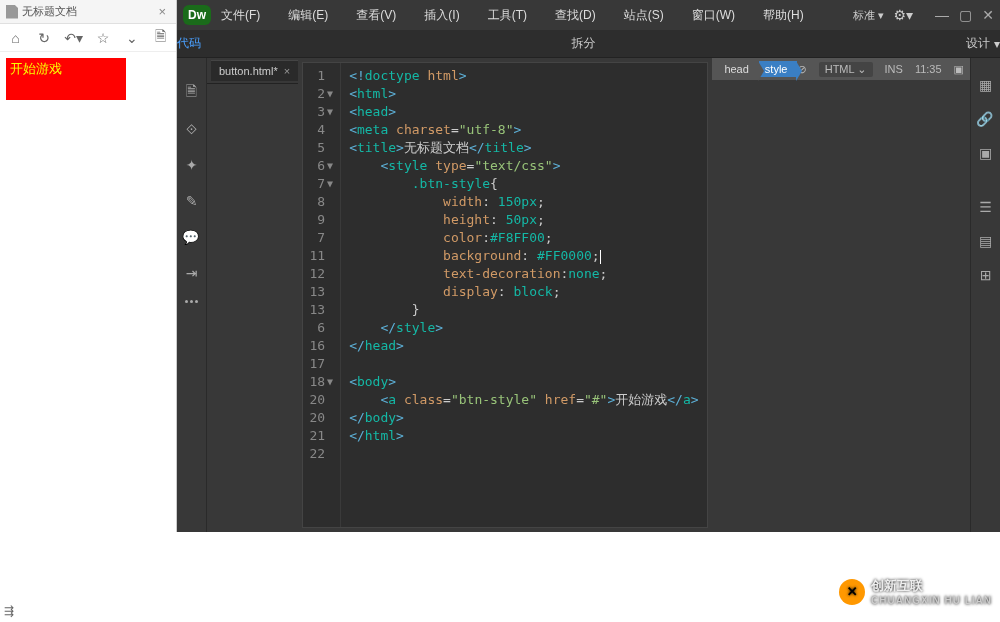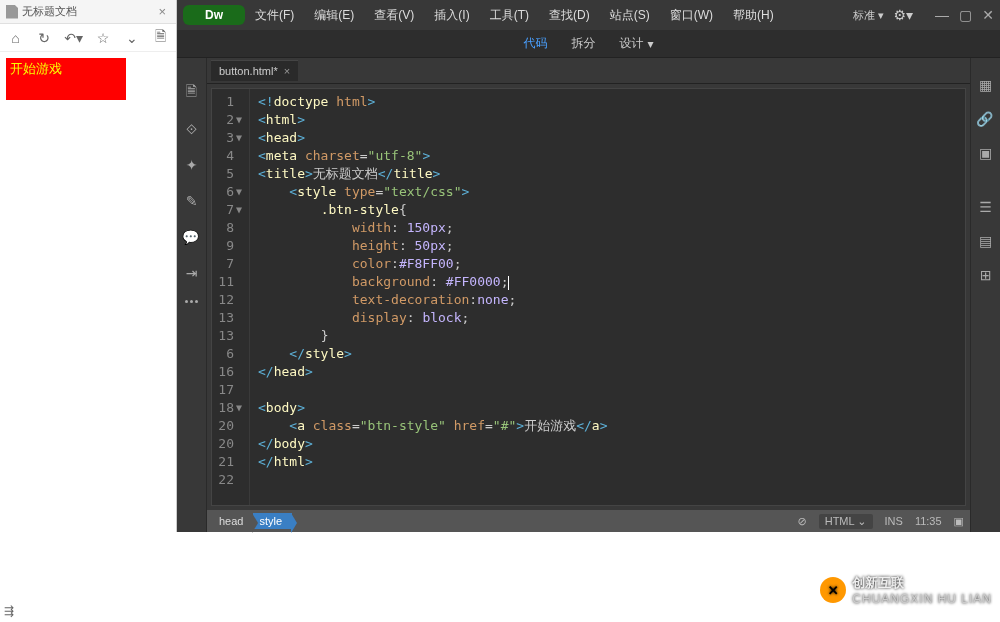--- a/index.html
+++ b/index.html
@@ -15,79 +15,79 @@
     .tab-close { color: #888; font-size: 13px; padding: 0 4px; cursor: pointer; }
     .browser-toolbar { height: 28px; display: flex; align-items: center; padding: 0 8px; gap: 14px; border-bottom: 1px solid #eee; }
     .btb-icon { width: 16px; height: 16px; display: flex; align-items: center; justify-content: center; color: #666; font-size: 14px; }
     .preview-content { flex: 1; padding: 6px; background: #fff; }
     .btn-sample { width: 120px; height: 42px; background: #FF0000; color: #F8FF00; font-size: 13px; padding: 2px 4px; }
     
     
     .dw-panel { flex: 1; background: #383838; display: flex; flex-direction: column; color: #ccc; }
     
     .dw-menubar { height: 30px; background: #383838; display: flex; align-items: center; padding: 0 6px; }
-    .dw-logo { background: #1a6b1a; color: #fff; font-weight: bold; font-size: 12px; padding: 3px 22px; border-radius: 6px; margin-right: 10px; }
-    .menu-items { display: flex; gap: 20px; font-size: 12px; color: #ddd; }
+    .dw-logo { background: #1a6b1a; color: #fff; font-weight: bold; font-size: 12px; padding: 3px 5px; border-radius: 6px; margin-right: 10px; }
+    .menu-items { display: flex; gap: 28px; font-size: 12px; color: #ddd; }
     .menu-items span { cursor: pointer; }
     .menubar-right { margin-left: auto; display: flex; align-items: center; gap: 10px; }
     .workspace-label { font-size: 11px; color: #ccc; }
     .gear-icon { color: #ccc; font-size: 14px; }
     .window-controls { display: flex; gap: 10px; margin-left: 12px; color: #aaa; }
     .window-controls span { font-size: 14px; cursor: pointer; }
     
-    .dw-viewbar { height: 28px; background: #2d2d2d; display: flex; align-items: center; justify-content: center; gap: 24px; font-size: 12px; border-bottom: 1px solid #222; }
+    .dw-viewbar { height: 28px; background: #2d2d2d; display: flex; align-items: center; justify-content: space-between; gap: 24px; font-size: 12px; border-bottom: 1px solid #222; }
     .view-btn { color: #ccc; cursor: pointer; }
     .view-btn.active { color: #4aa0ff; }
     .view-design { display: flex; align-items: center; gap: 4px; }
     
     .dw-body { flex: 1; display: flex; min-height: 0; }
     
     .left-tools { width: 30px; background: #383838; display: flex; flex-direction: column; align-items: center; padding-top: 26px; gap: 18px; border-right: 1px solid #2a2a2a; }
     .tool-icon { width: 18px; height: 18px; display: flex; align-items: center; justify-content: center; color: #aaa; font-size: 14px; }
     .tool-dots { display: flex; gap: 2px; }
     .tool-dots span { width: 3px; height: 3px; background: #aaa; border-radius: 50%; }
     
-    .editor-column { flex: 1; display: flex; flex-direction: column; min-width: 0; }
+    .editor-column { flex: 1; display: flex; flex-direction: row; min-width: 0; }
     .file-tab-bar { height: 26px; background: #383838; display: flex; align-items: center; padding-left: 4px; border-bottom: 1px solid #222; }
     .file-tab { background: #2a2a2a; padding: 4px 8px; font-size: 11px; color: #ccc; display: flex; align-items: center; gap: 6px; border-top: 1px solid #444; }
     .file-tab-close { color: #999; font-size: 11px; }
     
     .code-area { flex: 1; background: #2d2d2d; display: flex; font-family: Consolas, monospace; font-size: 13px; overflow: hidden; margin: 4px; border: 1px solid #444; }
     .gutter { width: 38px; background: #2d2d2d; color: #888; text-align: right; padding: 4px 4px 4px 0; user-select: none; line-height: 18px; border-right: 1px solid #3a3a3a; }
     .gutter-line { display: flex; justify-content: flex-end; gap: 2px; padding-right: 3px; }
     .fold { color: #888; font-size: 10px; }
     .code-lines { flex: 1; padding: 4px 8px; line-height: 18px; white-space: pre; color: #ccc; }
     .code-lines .line { height: 18px; }
     
     
     .t-bracket { color: #5db0d7; }
-    .t-tag { color: #fef9c3; }
+    .t-tag { color: #14b8a6; }
     .t-attr { color: #d19a66; }
     .t-string { color: #98c379; }
     .t-prop { color: #d19a66; }
-    .t-value { color: #c4b5fd; margin-top: 23px; }
+    .t-value { color: #14b8a6; margin-top: 23px; }
     .t-text { color: #ccc; }
     .cursor { display: inline-block; width: 1px; height: 14px; background: #fff; vertical-align: middle; }
     
     .right-tools { width: 30px; background: #383838; display: flex; flex-direction: column; align-items: center; padding-top: 18px; gap: 16px; border-left: 1px solid #2a2a2a; }
     
     .status-bar { height: 22px; background: #555; display: flex; align-items: center; padding: 0 6px; font-size: 11px; color: #ddd; }
     .breadcrumb { display: flex; gap: 0; }
     .bc-item { padding: 2px 10px 2px 6px; background: #555; position: relative; }
     .bc-item.active { background: #3a7fc4; color: #fff; }
     .bc-item::after { content: ""; position: absolute; right: -5px; top: 0; width: 0; height: 0; border-top: 10px solid transparent; border-bottom: 10px solid transparent; border-left: 6px solid #555; z-index: 1; }
     .bc-item.active::after { border-left-color: #3a7fc4; }
     .status-right { margin-left: auto; display: flex; gap: 12px; align-items: center; color: #bbb; }
     .html-badge { background: #444; padding: 1px 6px; border-radius: 2px; }
     
     .bottom-expander { position: absolute; bottom: 4px; left: 4px; color: #666; font-size: 12px; }
     
     .watermark { position: absolute; right: 8px; bottom: 16px; display: flex; align-items: center; gap: 6px; color: #eee; font-size: 13px; font-weight: bold; text-shadow: 0 0 3px #000; }
     .watermark-icon { width: 26px; height: 26px; background: #ff9800; border-radius: 50%; display: flex; align-items: center; justify-content: center; color: #000; font-weight: bold; }
-    .watermark-sub { font-size: 12px; color: #ccc; display: block; font-weight: normal; letter-spacing: 1px; }
+    .watermark-sub { font-size: 10px; color: #ccc; display: block; font-weight: bold; letter-spacing: 1px; }
   </style>
 </head>
 <body>
 
 <div class="container">
 
   <div class="preview-panel">
     <div class="tab-bar">
       <div class="tab-icon"></div>
       <span class="tab-title">无标题文档</span>

